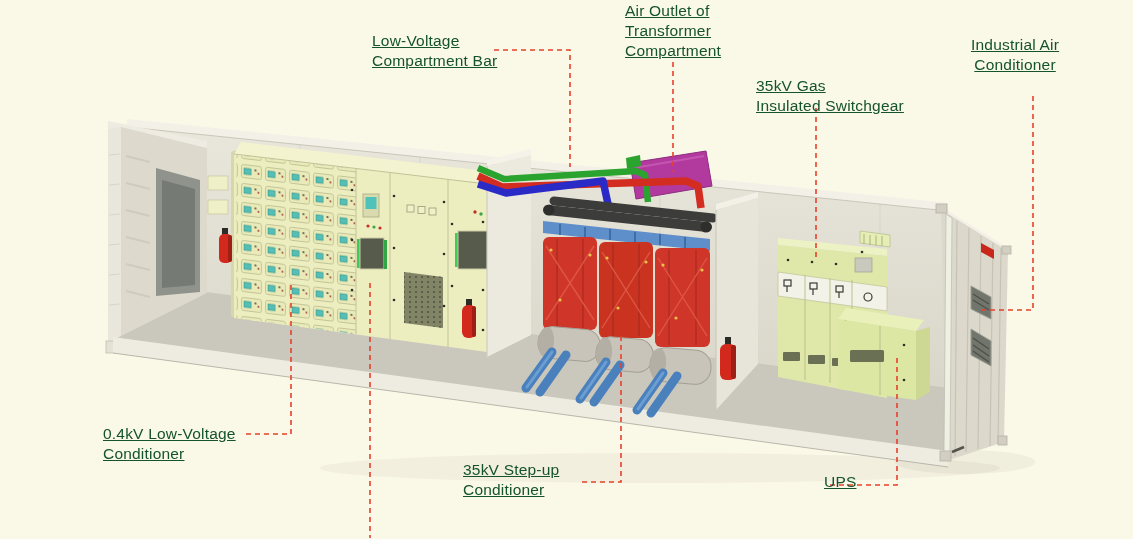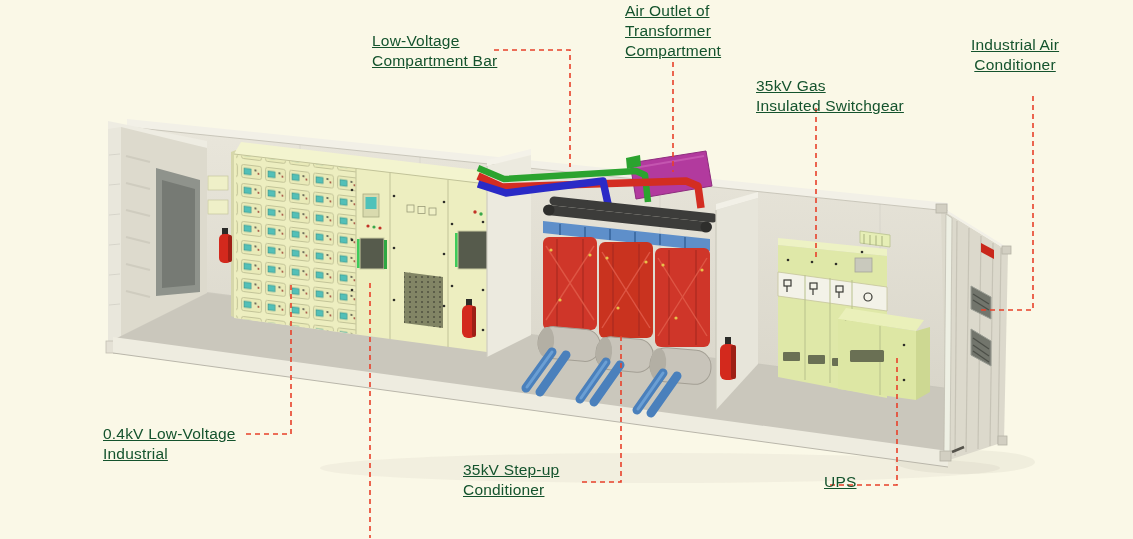--- a/index.html
+++ b/index.html
@@ -360,16 +360,16 @@
 <div class="lbl" id="lbl-cb">Low-Voltage
 Compartment Bar</div>
 <div class="lbl" id="lbl-ao">Air Outlet of
 Transformer
 Compartment</div>
 <div class="lbl" id="lbl-gis">35kV Gas
 Insulated Switchgear</div>
 <div class="lbl" id="lbl-ac">Industrial Air
 Conditioner</div>
 <div class="lbl" id="lbl-lv">0.4kV Low-Voltage
-Industrial</div>
+Conditioner</div>
 <div class="lbl" id="lbl-tr">35kV Step-up
 Conditioner</div>
 <div class="lbl" id="lbl-ups">UPS</div>
 
 </body></html>

